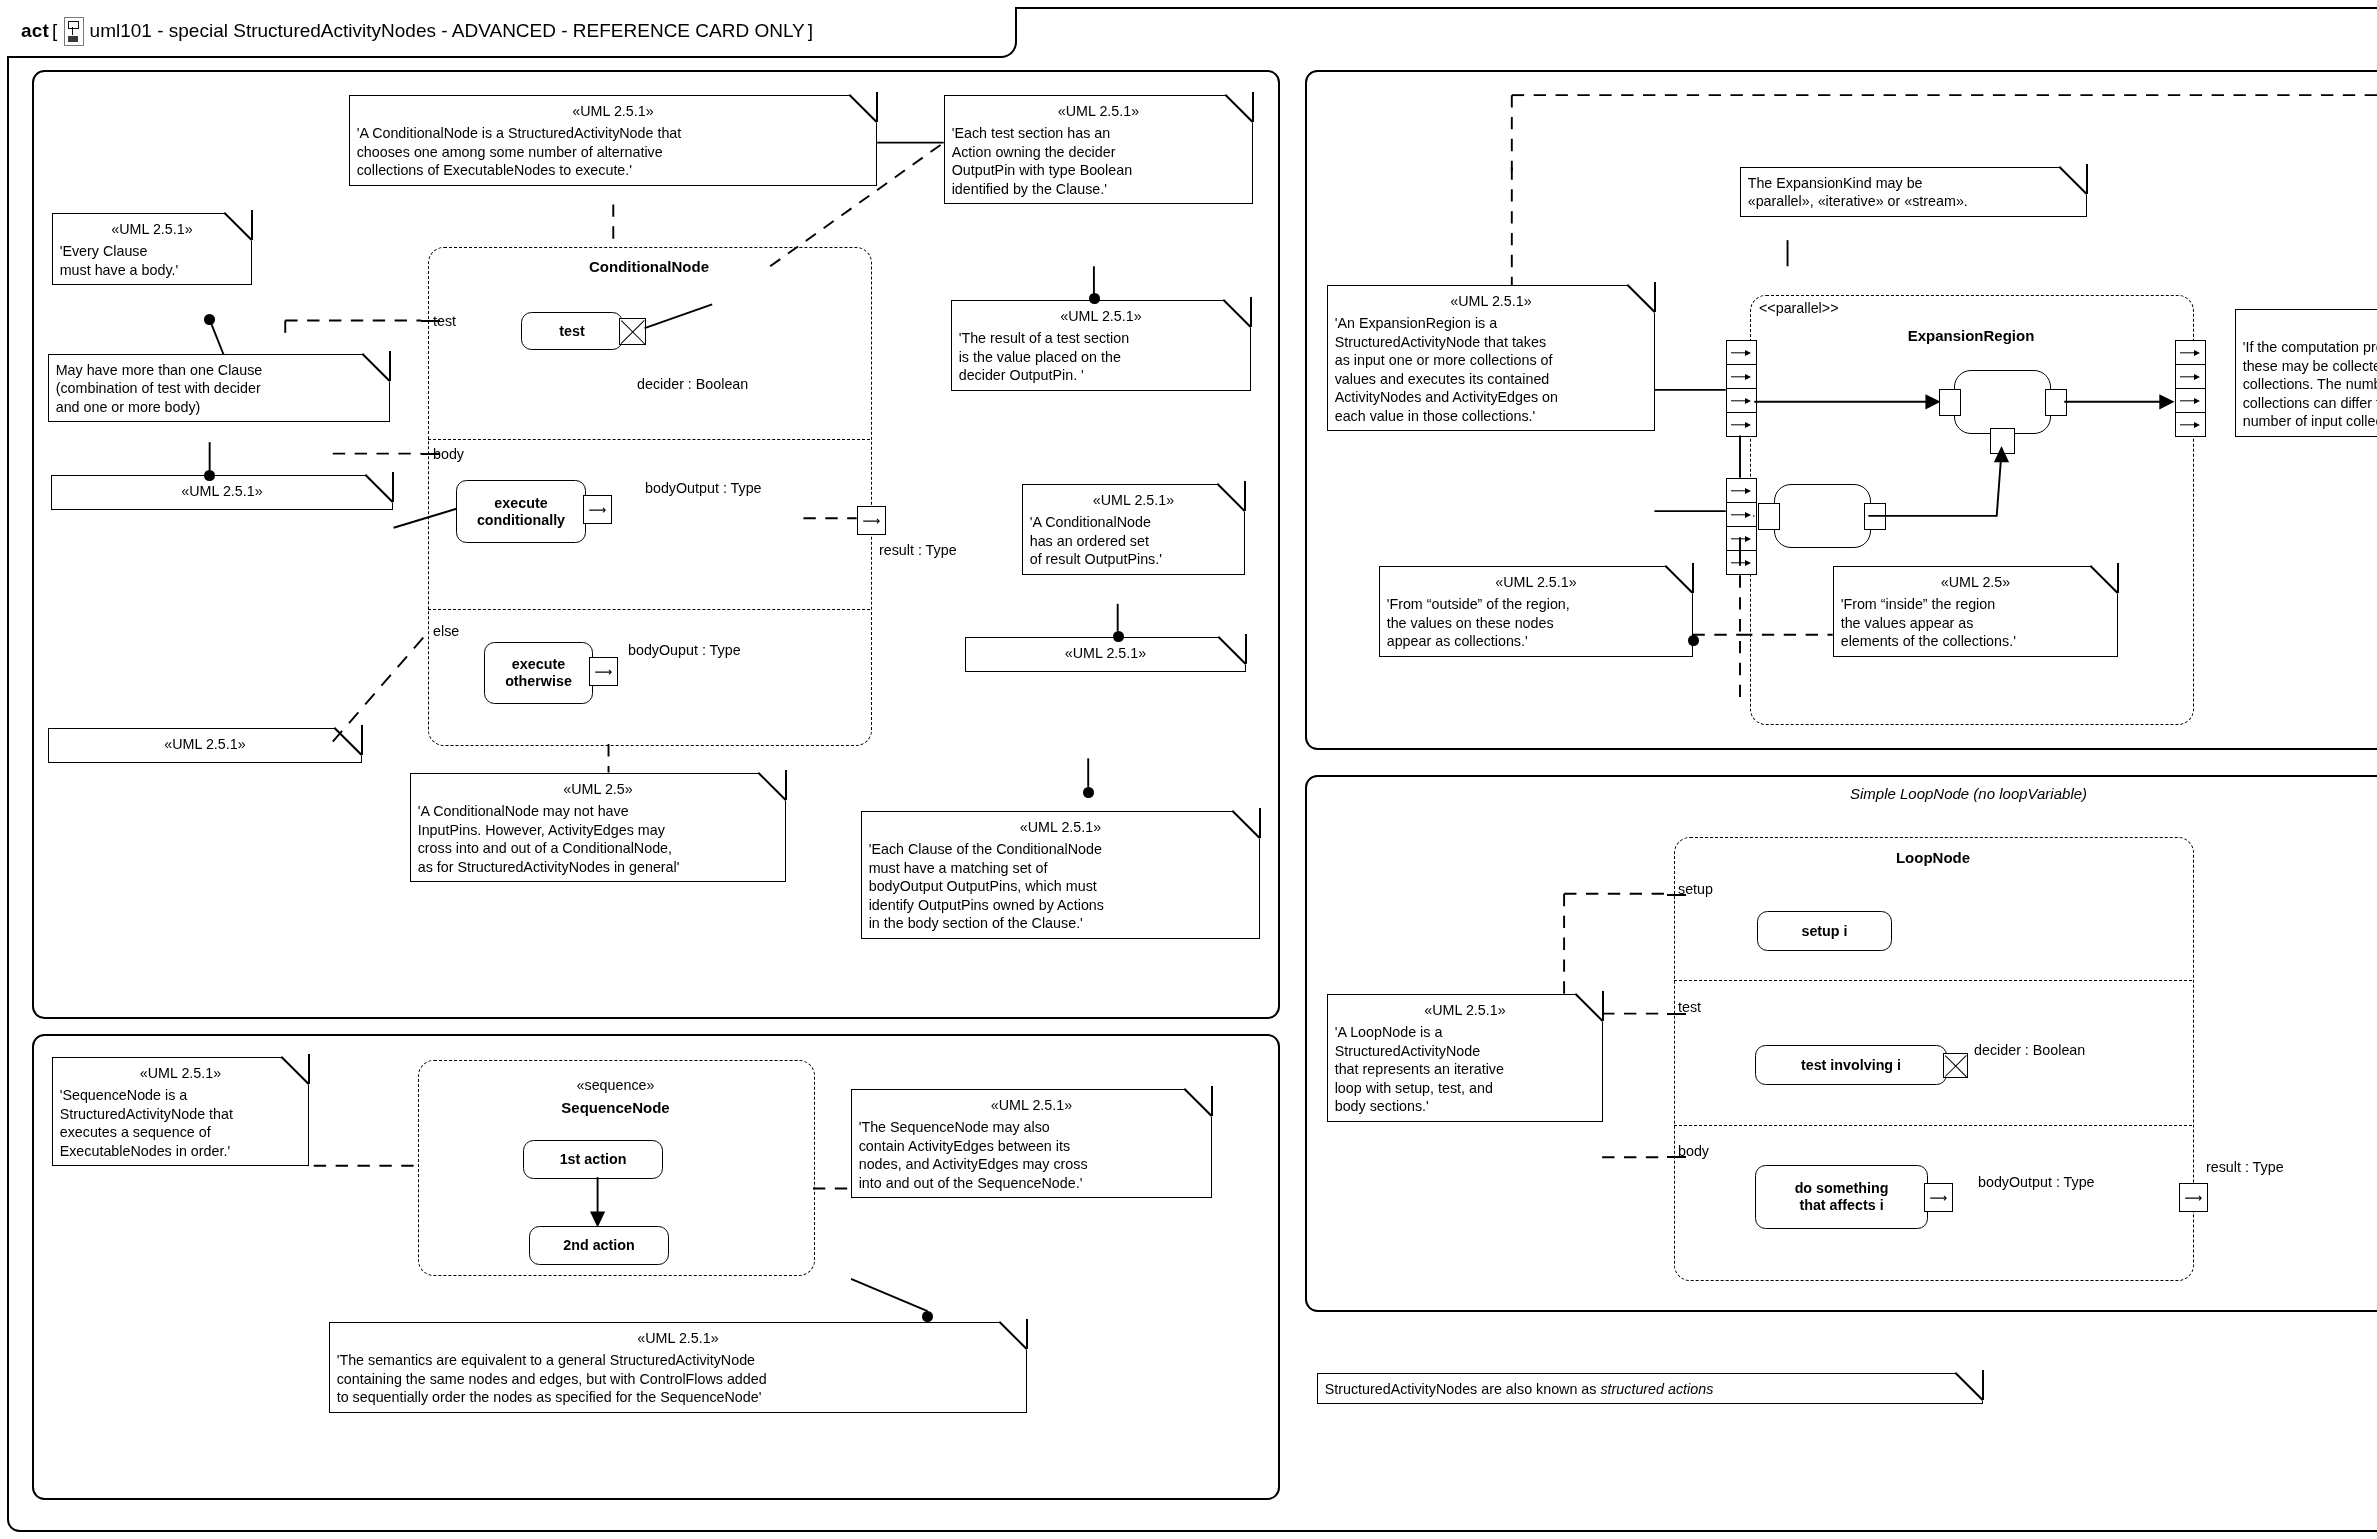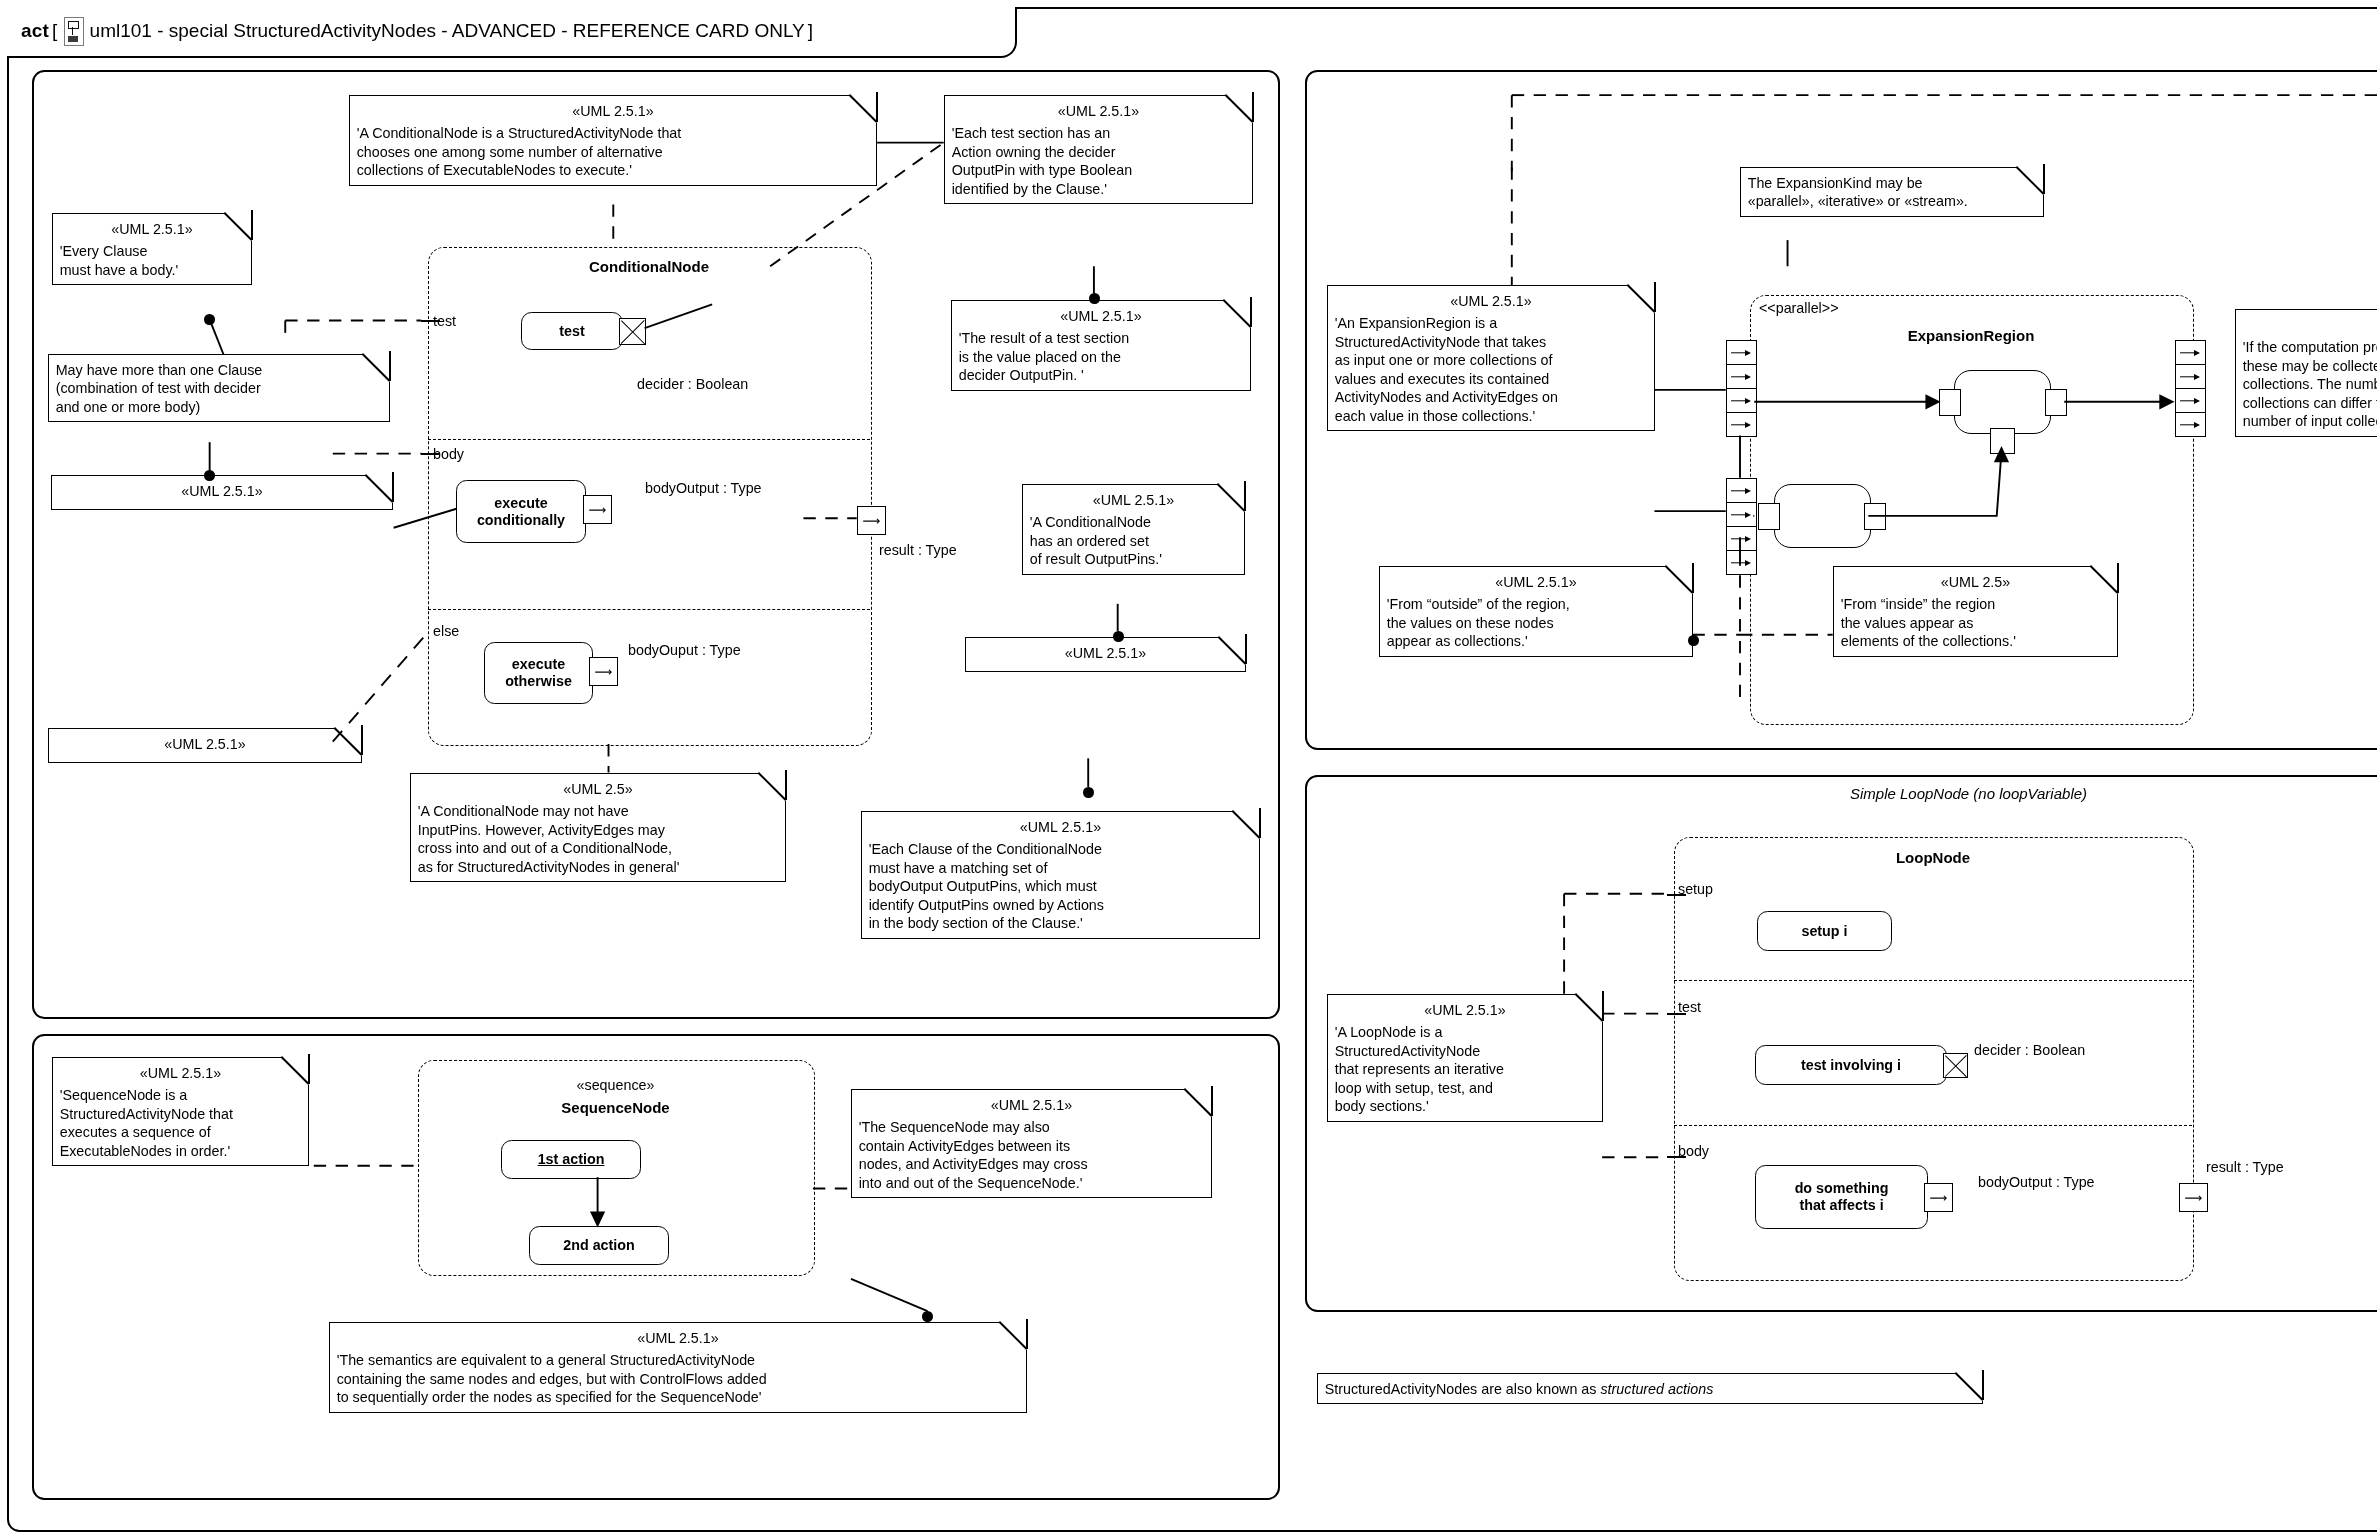--- a/index.html
+++ b/index.html
@@ -281,21 +281,21 @@
   <div class="dot" style="left:1089px;top:293px;"></div>
   <div class="dot" style="left:1113px;top:631px;"></div>
   <div class="dot" style="left:1083px;top:787px;"></div>
 
   <div class="abs panel" style="left:32px;top:1034px;width:1248px;height:466px;"></div>
 
   <div class="san" style="left:418px;top:1060px;width:395px;height:214px;"></div>
   <div class="san-stereo" style="left:418px;top:1077px;width:395px;">«sequence»</div>
   <div class="san-title" style="left:418px;top:1099px;width:395px;">SequenceNode</div>
 
-  <div class="action" style="left:501px;top:1140px;width:138px;height:37px;text-decoration:underline;">1st action</div>
+  <div class="action" style="left:523px;top:1140px;width:138px;height:37px;">1st action</div>
   <div class="action" style="left:529px;top:1226px;width:138px;height:37px;">2nd action</div>
 
   <div class="note" style="left:52px;top:1057px;width:257px;">
     <span class="note-corner-mask"></span>
       <span class="fold"></span>
     <span class="stereo">«UML 2.5.1»</span>
     <span class="body" style="white-space:pre-line;">'SequenceNode is a
 StructuredActivityNode that
 executes a sequence of
 ExecutableNodes in order.'</span>
@@ -372,21 +372,21 @@
 
   <div class="pill" style="left:1954px;top:370px;width:95px;height:62px;"></div>
   <div class="pin" style="left:1939px;top:389px;width:20px;height:25px;"></div>
   <div class="pin" style="left:2045px;top:389px;width:20px;height:25px;"></div>
   <div class="pin" style="left:1990px;top:428px;width:23px;height:24px;"></div>
 
   <div class="pill" style="left:1774px;top:484px;width:95px;height:62px;"></div>
   <div class="pin" style="left:1758px;top:503px;width:20px;height:25px;"></div>
   <div class="pin" style="left:1864px;top:503px;width:20px;height:25px;"></div>
 
-  <div class="note plain" style="left:1740px;top:167px;width:304px;">
+  <div class="note plain" style="left:1740px;top:167px;width:347px;">
     <span class="note-corner-mask"></span>
       <span class="fold"></span>
     <span class="body" style="white-space:pre-line;">The ExpansionKind may be
 «parallel», «iterative» or «stream».</span>
   </div>
 
   <div class="note" style="left:1327px;top:285px;width:328px;">
     <span class="note-corner-mask"></span>
       <span class="fold"></span>
     <span class="stereo">«UML 2.5.1»</span>

